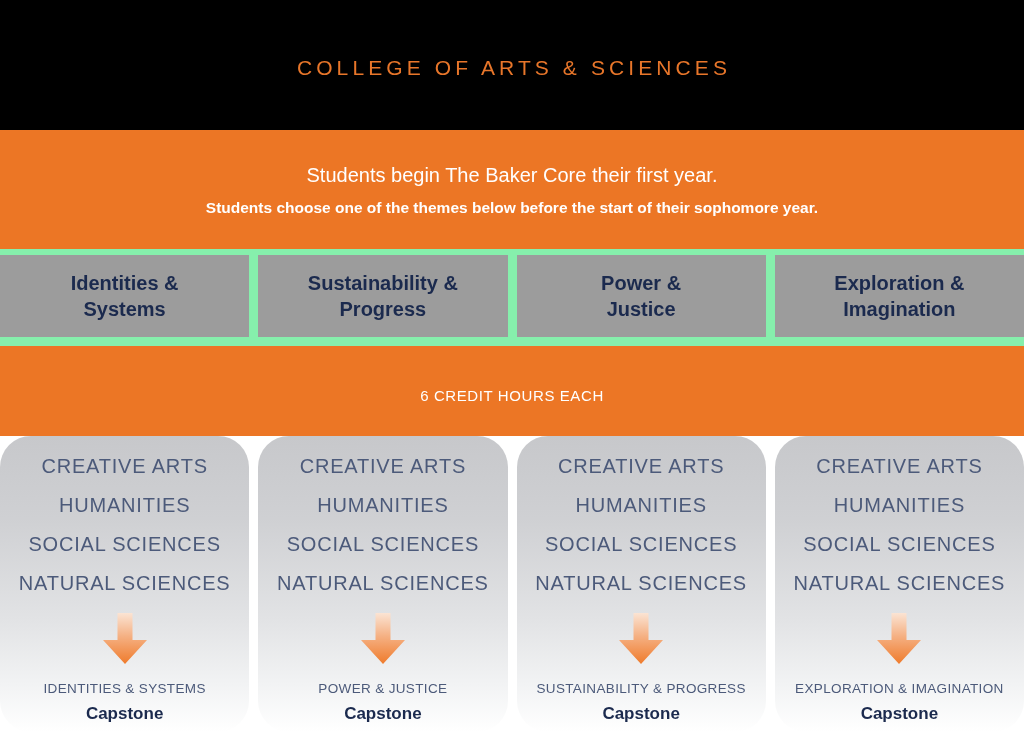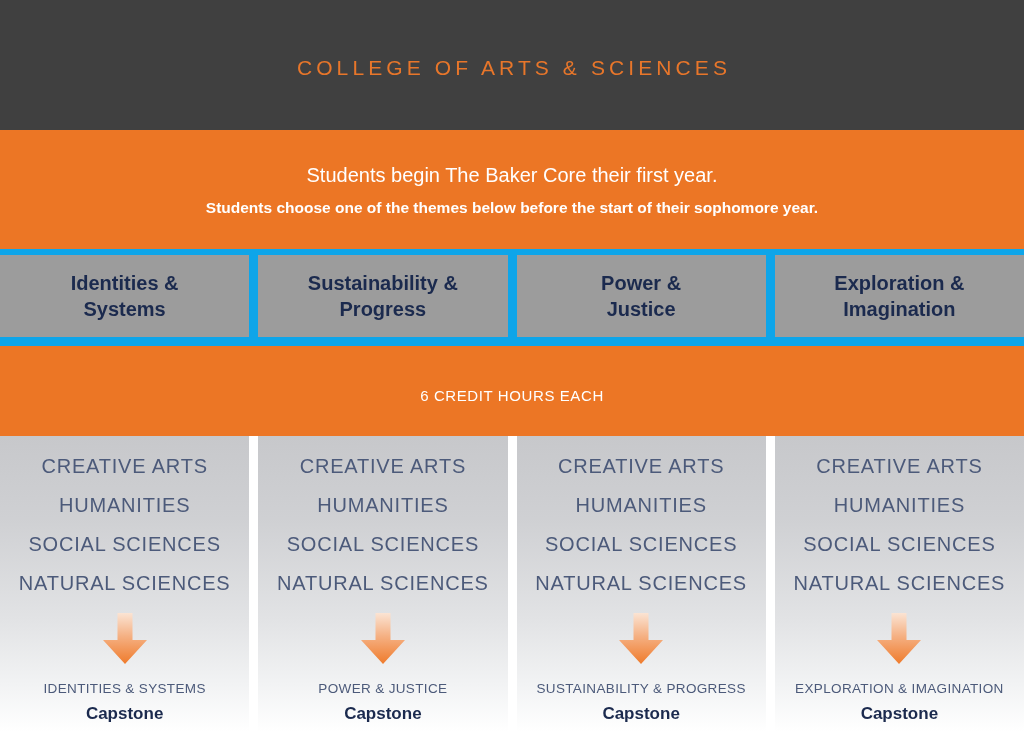--- a/index.html
+++ b/index.html
@@ -17,21 +17,21 @@
   .infographic {
     width: 1024px;
     height: 732px;
     display: flex;
     flex-direction: column;
     background: #ffffff;
   }
 
   
   .header {
-    background: #404040;
+    background: #000000;
     height: 130px;
     flex: 0 0 130px;
     display: flex;
     align-items: center;
     justify-content: center;
     box-sizing: border-box;
     padding-top: 21px;
   }
   .eyebrow {
     color: #e8762a;
@@ -110,21 +110,21 @@
     line-height: 1;
     text-transform: uppercase;
     margin-top: 8px;
   }
 
   
   .themes-row {
     flex: 0 0 97px;
     display: flex;
     align-items: stretch;
-    background: #0ea5e9;
+    background: #86efac;
     padding: 6px 0 9px 0;
     box-sizing: border-box;
     gap: 9px;
   }
   .theme-card {
     flex: 1 1 0;
     background: #9c9c9c;
     display: flex;
     align-items: center;
     justify-content: center;
@@ -147,20 +147,21 @@
     background: #ffffff;
   }
   .column {
     flex: 1 1 0;
     background: linear-gradient(to bottom, #c7c8cb 0%, #cfd0d3 28%, #e2e3e5 62%, #f2f3f4 84%, #ffffff 100%);
     display: flex;
     flex-direction: column;
     align-items: center;
     box-sizing: border-box;
     padding-top: 20px;
+    border-radius: 31px;
   }
   .discipline {
     color: #4c5a7a;
     font-size: 20px;
     font-weight: 300;
     letter-spacing: 0.8px;
     line-height: 1;
     margin-bottom: 19px;
     text-transform: uppercase;
     white-space: nowrap;

